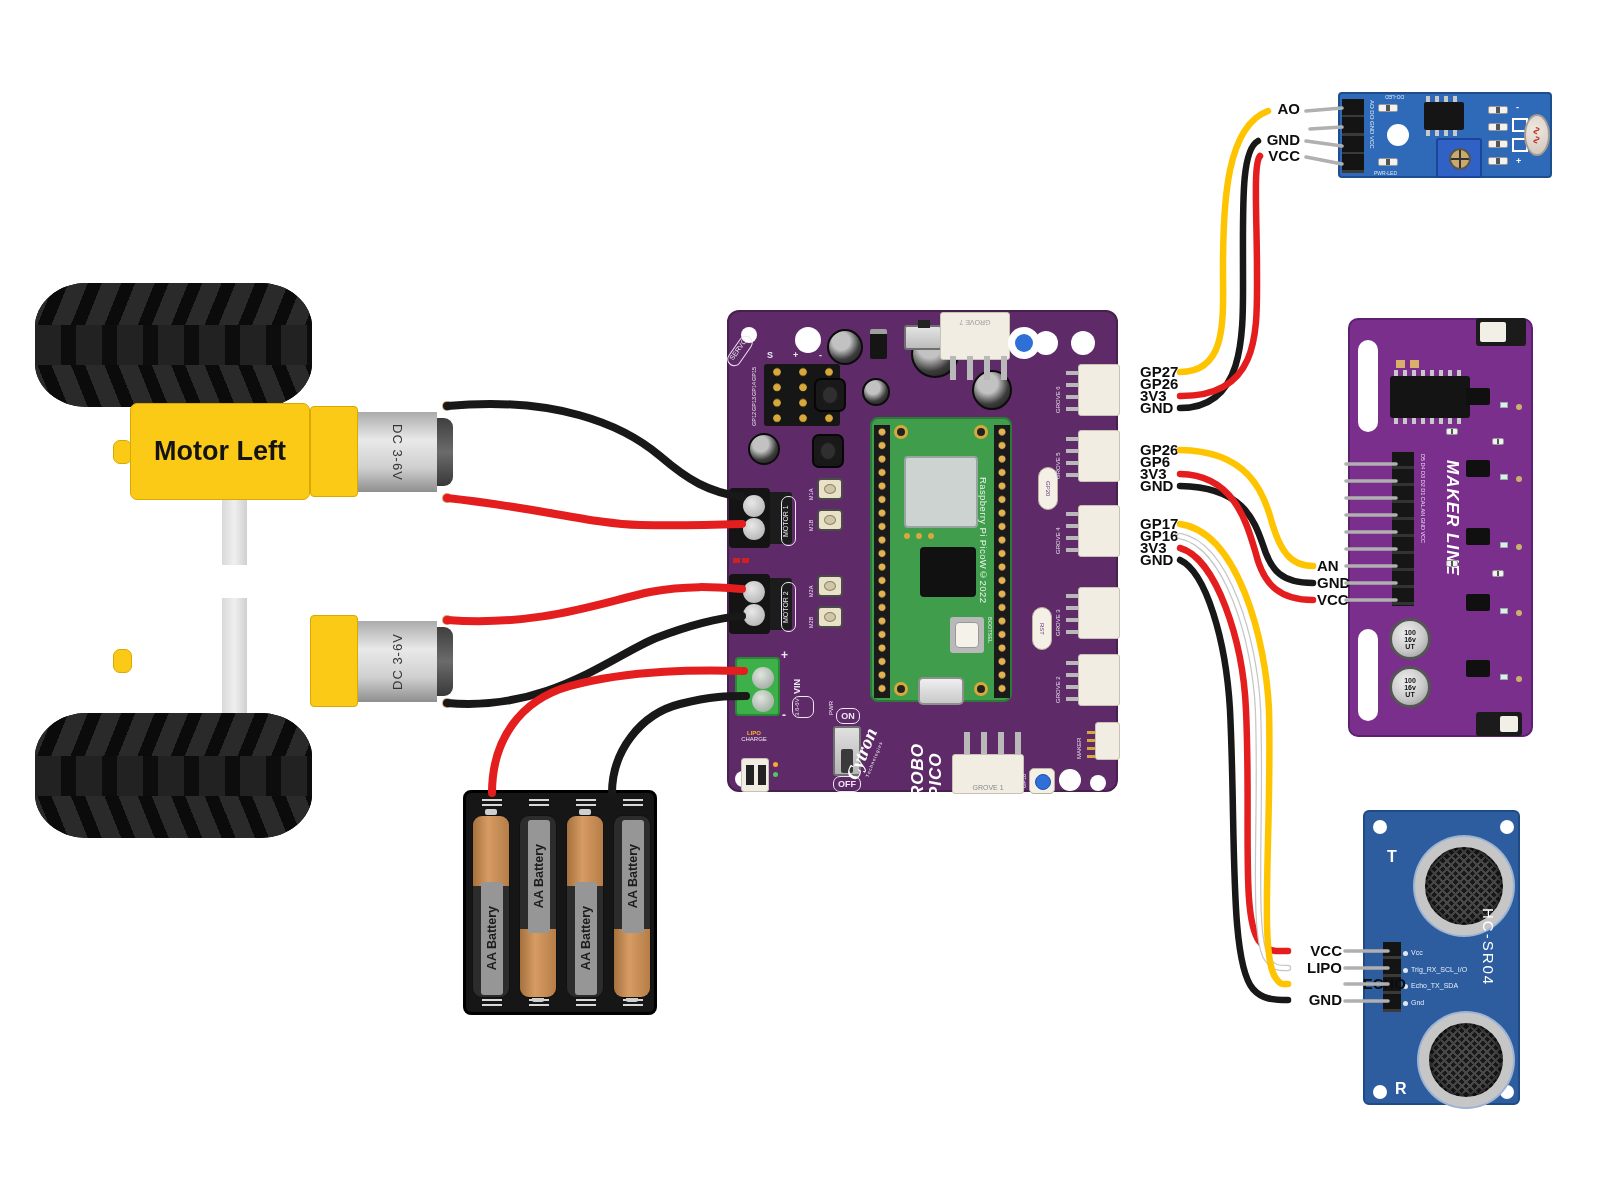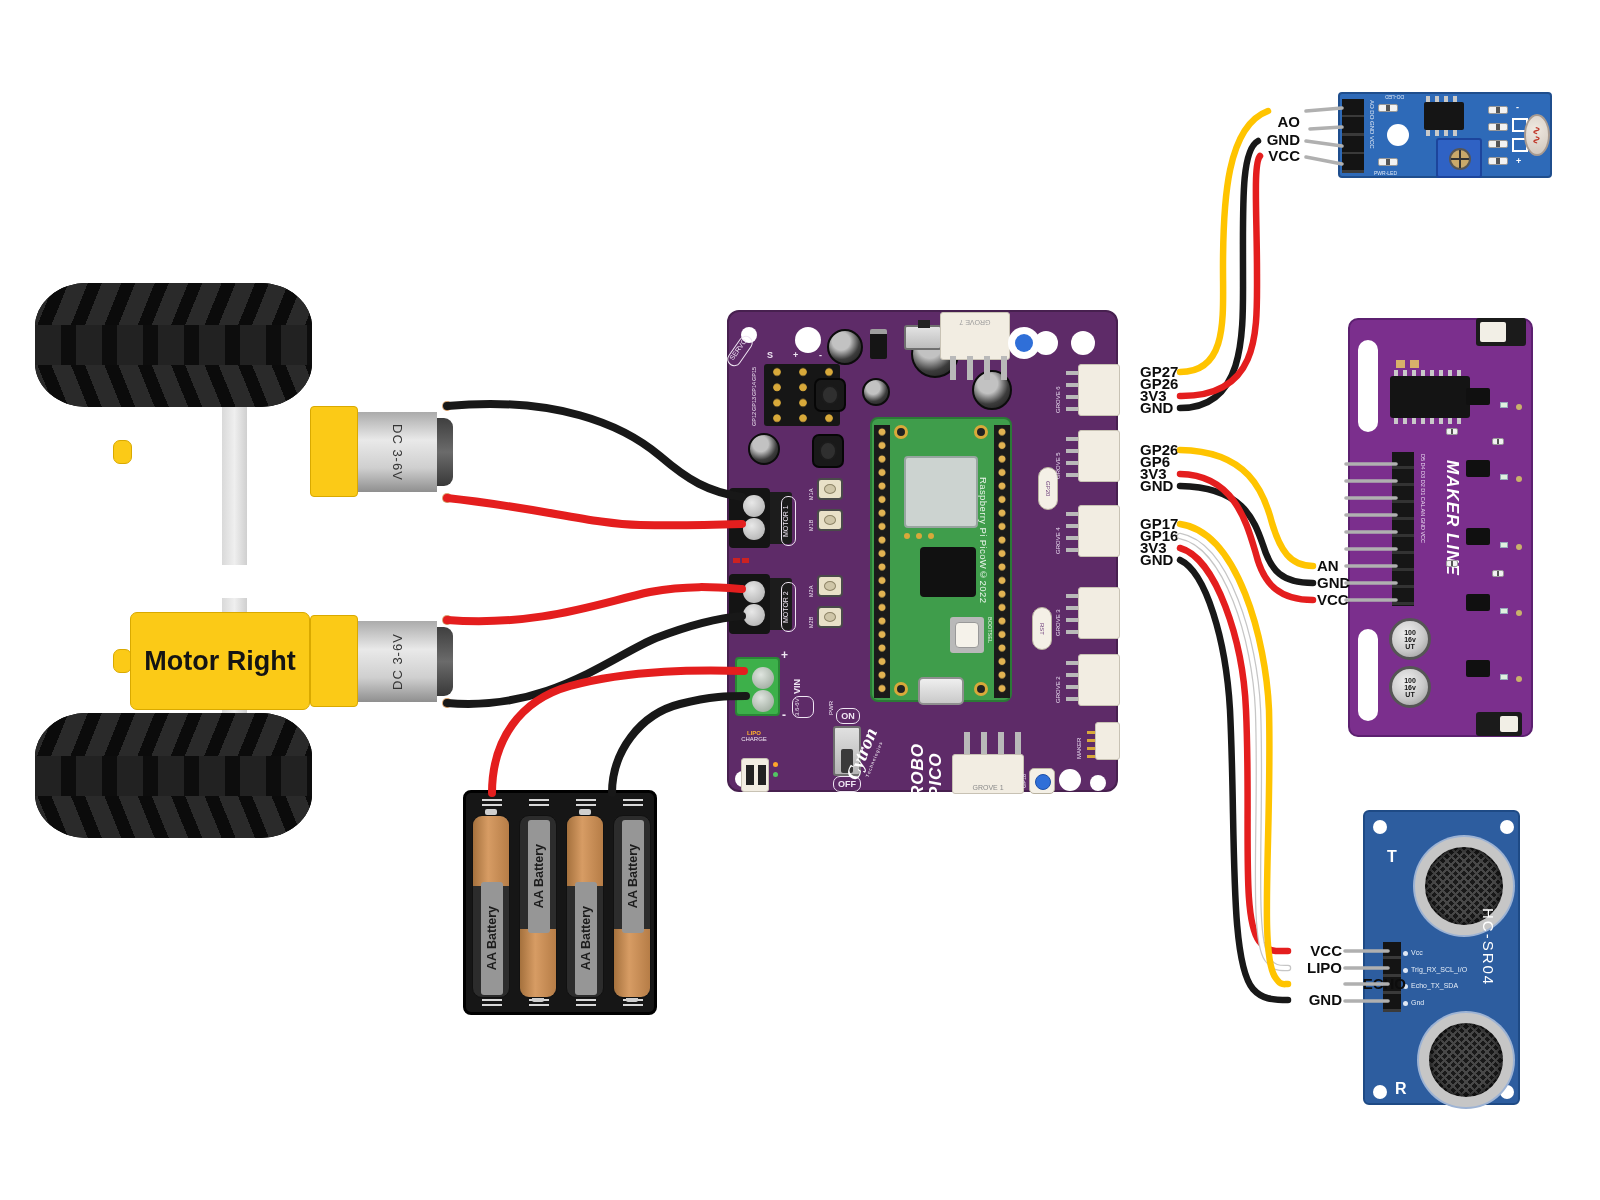--- a/index.html
+++ b/index.html
@@ -79,34 +79,34 @@
     <div class="tr3"></div>
   </div>
   <div class="abs wheel" style="left:35px;top:713px;width:277px;height:125px">
     <div class="tr1"></div>
     <div class="tr2"></div>
     <div class="tr3"></div>
   </div>
 
   <div class="abs" style="left:130px;top:403px;width:325px;height:97px">
     <div class="abs mbody" style="left:-17px;top:37px;width:19px;height:24px"></div>
+    <div class="abs mbody" style="left:0;top:0;width:180px;height:97px">
+      <div class="mlabel" style="line-height:95px">Motor Left</div>
+    </div>
     <div class="abs mbody" style="left:180px;top:3px;width:48px;height:91px;border-radius:4px"></div>
     <div class="abs mcan" style="left:228px;top:9px;width:79px;height:80px">
       <div class="dcv vt">DC 3-6V</div>
     </div>
     <div class="abs mcap" style="left:307px;top:15px;width:16px;height:68px"></div>
     <div class="abs term" style="left:312px;top:-2px;width:10px;height:10px"></div>
     <div class="abs term" style="left:312px;top:90px;width:10px;height:10px"></div>
   </div>
 
   <div class="abs" style="left:130px;top:612px;width:325px;height:98px">
     <div class="abs mbody" style="left:-17px;top:37px;width:19px;height:24px"></div>
-    <div class="abs mbody" style="left:0;top:0;width:180px;height:98px">
-      <div class="mlabel" style="line-height:96px">Motor Right</div>
-    </div>
     <div class="abs mbody" style="left:180px;top:3px;width:48px;height:92px;border-radius:4px"></div>
     <div class="abs mcan" style="left:228px;top:9px;width:79px;height:81px">
       <div class="dcv vtf">DC 3-6V</div>
     </div>
     <div class="abs mcap" style="left:307px;top:15px;width:16px;height:69px"></div>
     <div class="abs term" style="left:312px;top:3px;width:10px;height:10px"></div>
     <div class="abs term" style="left:312px;top:86px;width:10px;height:10px"></div>
   </div>
 
   <div class="abs pack" style="left:463px;top:790px;width:194px;height:225px">
@@ -478,21 +478,21 @@
   <div class="wl" style="left:1140px;top:442px">GP26</div>
   <div class="wl" style="left:1140px;top:454px">GP6</div>
   <div class="wl" style="left:1140px;top:466px">3V3</div>
   <div class="wl" style="left:1140px;top:478px">GND</div>
 
   <div class="wl" style="left:1140px;top:516px">GP17</div>
   <div class="wl" style="left:1140px;top:528px">GP16</div>
   <div class="wl" style="left:1140px;top:540px">3V3</div>
   <div class="wl" style="left:1140px;top:552px">GND</div>
 
-  <div class="wl r" style="left:1242px;top:114px;width:58px">AO</div>
+  <div class="wl r" style="left:1242px;top:101px;width:58px">AO</div>
   <div class="wl r" style="left:1242px;top:132px;width:58px">GND</div>
   <div class="wl r" style="left:1242px;top:148px;width:58px">VCC</div>
 
   <div class="wl" style="left:1317px;top:558px">AN</div>
   <div class="wl" style="left:1317px;top:575px">GND</div>
   <div class="wl" style="left:1317px;top:592px">VCC</div>
 
   <div class="wl r" style="left:1284px;top:943px;width:58px">VCC</div>
   <div class="wl r" style="left:1284px;top:960px;width:58px">LIPO</div>
   <div class="wl r" style="left:1348px;top:976px;width:58px">ECHO</div>

